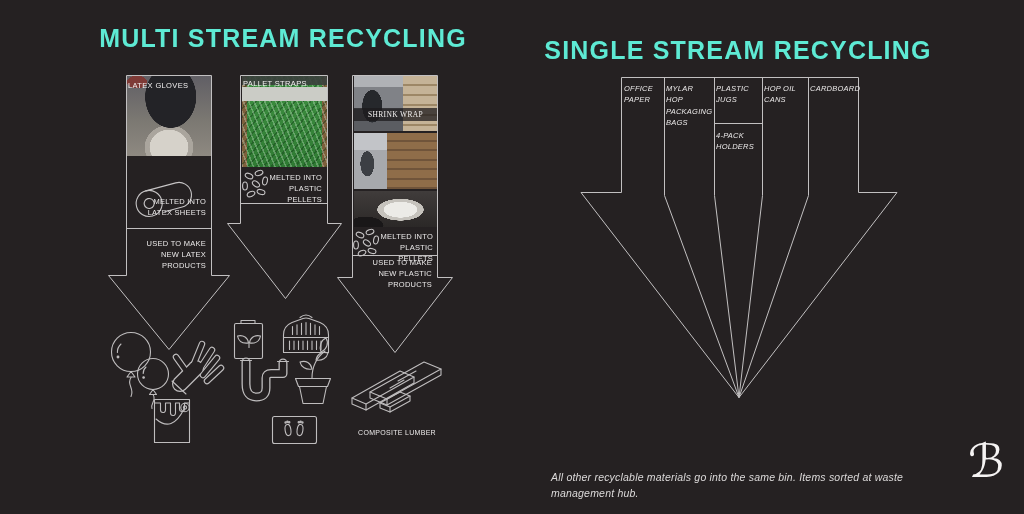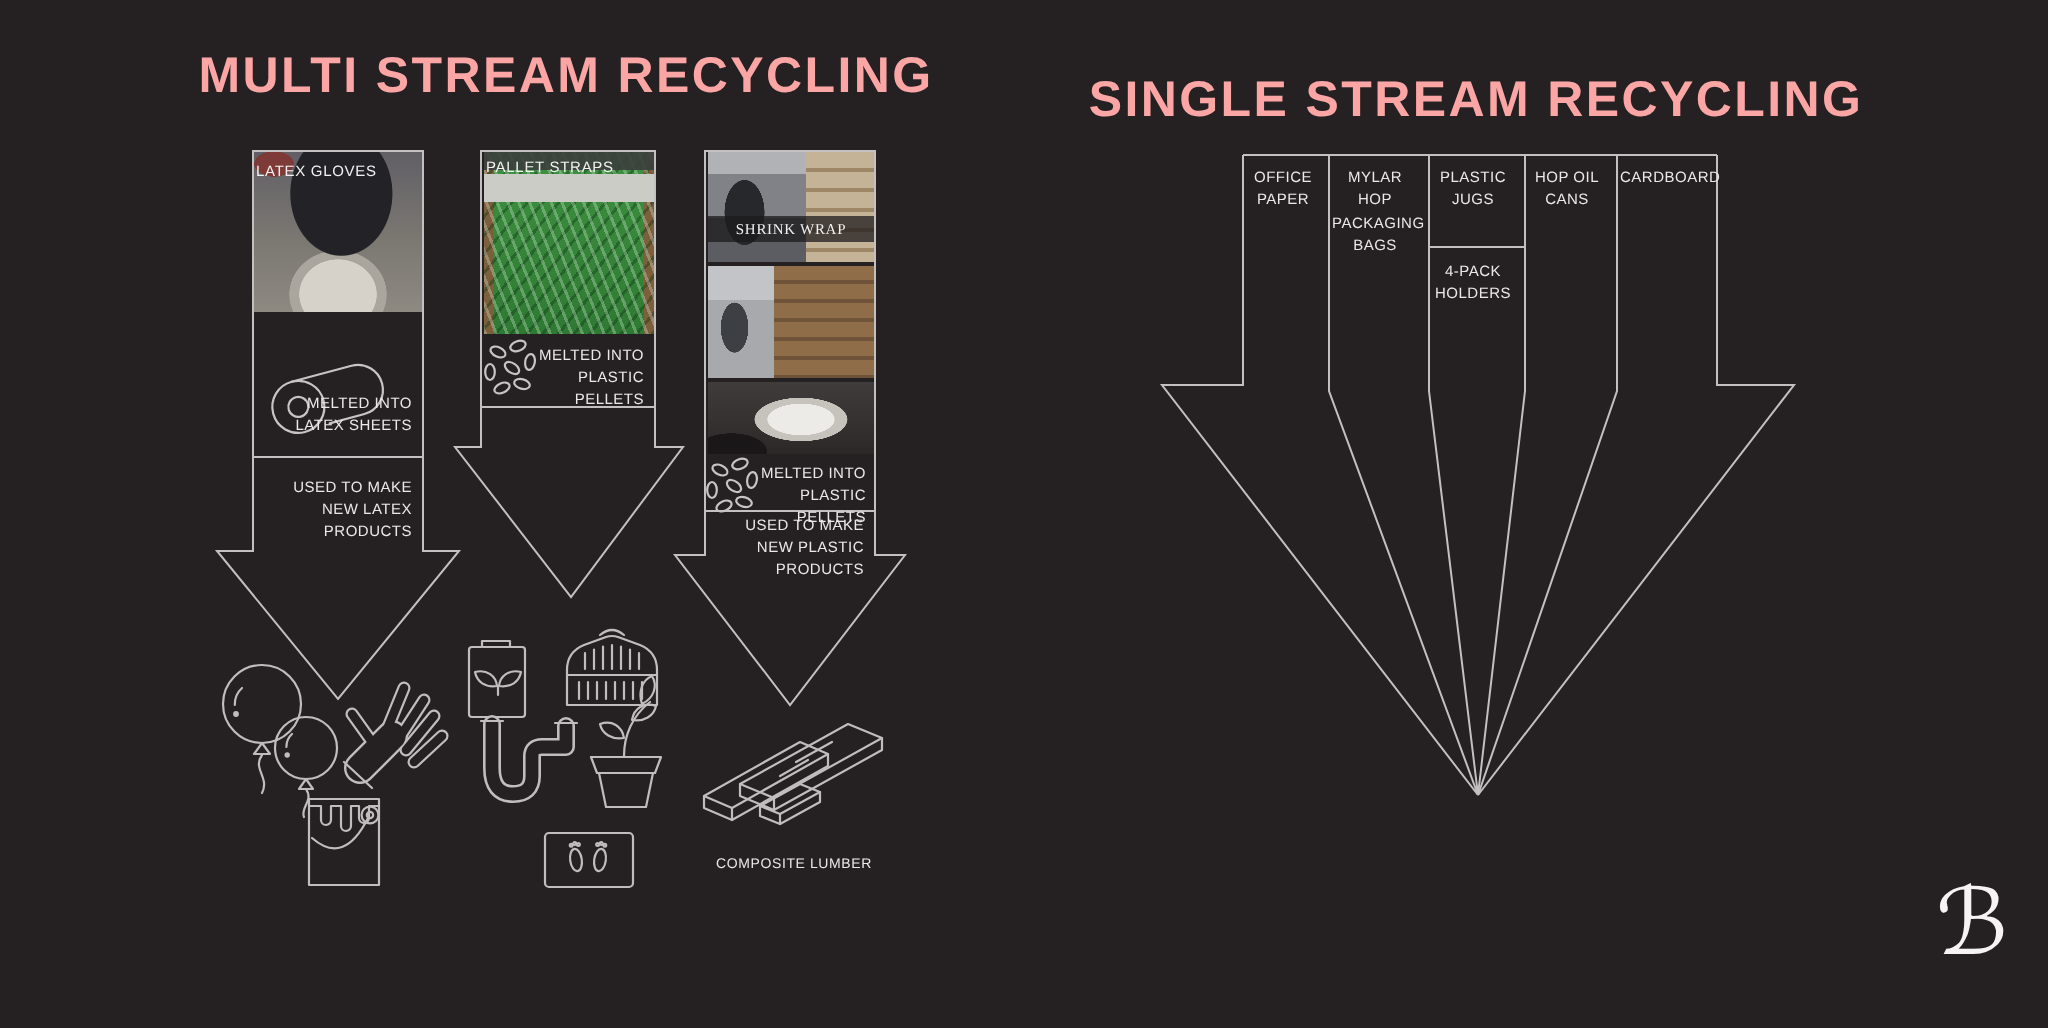--- a/index.html
+++ b/index.html
@@ -1,24 +1,24 @@
 <!DOCTYPE html>
 <html><head>
 <meta charset="utf-8">
 <style>
   html,body{margin:0;padding:0;background:#151313;}
   .stage{position:relative;width:1024px;height:514px;background:#252122;overflow:hidden;
          font-family:"Liberation Sans","DejaVu Sans",sans-serif;}
   .abs{position:absolute;}
-  .title{font-size:25px;font-weight:bold;letter-spacing:1.2px;color:#fca5a5;text-align:center;}
+  .title{font-size:25px;font-weight:bold;letter-spacing:1.2px;color:#5eead4;text-align:center;}
   .lbl{font-size:7.5px;line-height:1.45;letter-spacing:.25px;color:#eae8e8;text-align:right;}
   .photo-lbl{font-size:7.5px;letter-spacing:.35px;color:#f2f0f0;text-align:left;}
   .cap{font-style:italic;font-size:10.5px;line-height:1.5;color:#dcdada;letter-spacing:.2px;}
   .funnel-lbl{font-size:7.5px;line-height:1.5;letter-spacing:.25px;color:#eae8e8;
-              text-align:center;padding:3px 5px 0 2px;box-sizing:border-box;}
+              text-align:left;padding:3px 5px 0 2px;box-sizing:border-box;font-style:italic;}
   .photo{position:absolute;}
   #photo1{left:127px;top:76px;width:84px;height:80px;background:
     radial-gradient(14px 9px at 10px 6px,#7e3a36 0 70%,rgba(0,0,0,0) 71%),
     radial-gradient(46px 56px at 52% 26%,#232327 0 55%,rgba(0,0,0,0) 56%),
     radial-gradient(31px 28px at 50% 89%,#d6d2ca 0 62%,#aaa59d 63% 78%,rgba(0,0,0,0) 79%),
     linear-gradient(180deg,#615f65 0%,#7b7872 55%,#8e8981 100%);}
   #photo2{left:242px;top:76px;width:85px;height:91px;background:
     linear-gradient(180deg,rgba(58,64,60,.92) 0 9px,rgba(0,0,0,0) 9px),
     linear-gradient(180deg,rgba(0,0,0,0) 0 11px,#cbccc6 11px 25px,rgba(0,0,0,0) 25px),
     repeating-linear-gradient(68deg,rgba(235,255,235,.28) 0 1.5px,rgba(0,0,0,0) 1.5px 5px),
@@ -220,16 +220,17 @@
 
   <div class="abs lbl" style="left:352px;top:428px;width:90px;text-align:center;letter-spacing:.3px;font-size:7px;">COMPOSITE LUMBER</div>
 
   <div class="abs funnel-lbl" style="left:622px;top:80px;width:42px;">OFFICE PAPER</div>
   <div class="abs funnel-lbl" style="left:664px;top:80px;width:50px;">MYLAR HOP PACKAGING BAGS</div>
   <div class="abs funnel-lbl" style="left:714px;top:80px;width:48px;">PLASTIC JUGS</div>
   <div class="abs funnel-lbl" style="left:762px;top:80px;width:46px;">HOP OIL CANS</div>
   <div class="abs funnel-lbl" style="left:808px;top:80px;width:50px;">CARDBOARD</div>
   <div class="abs funnel-lbl" style="left:714px;top:127px;width:48px;">4-PACK HOLDERS</div>
 
+  <div class="abs cap" style="left:551px;top:470px;width:410px;">All other recyclable materials go into the same bin. Items sorted at waste management hub.</div>
 
   <div class="abs" id="logo">ℬ</div>
 
 </div>
 
 </body></html>

